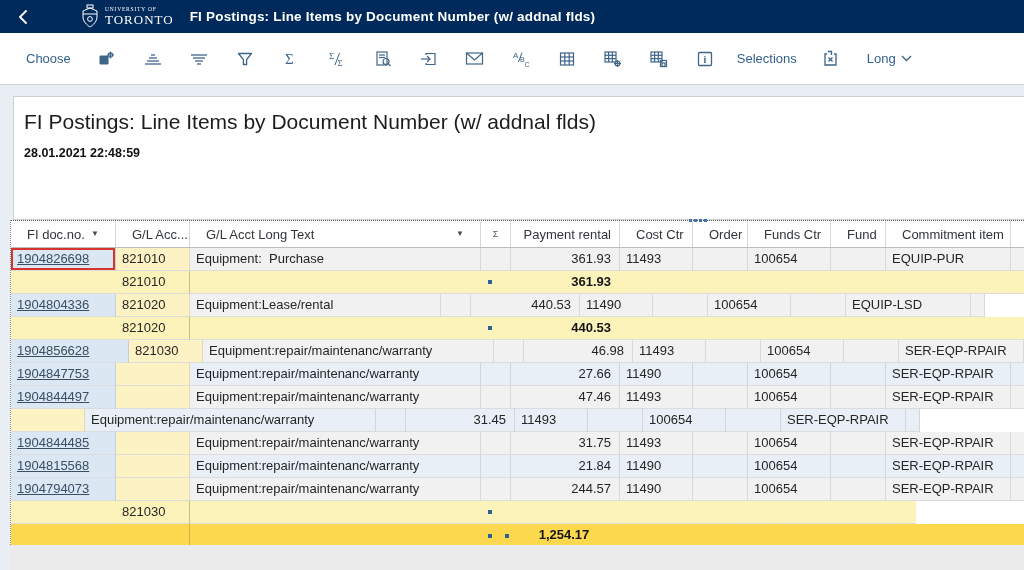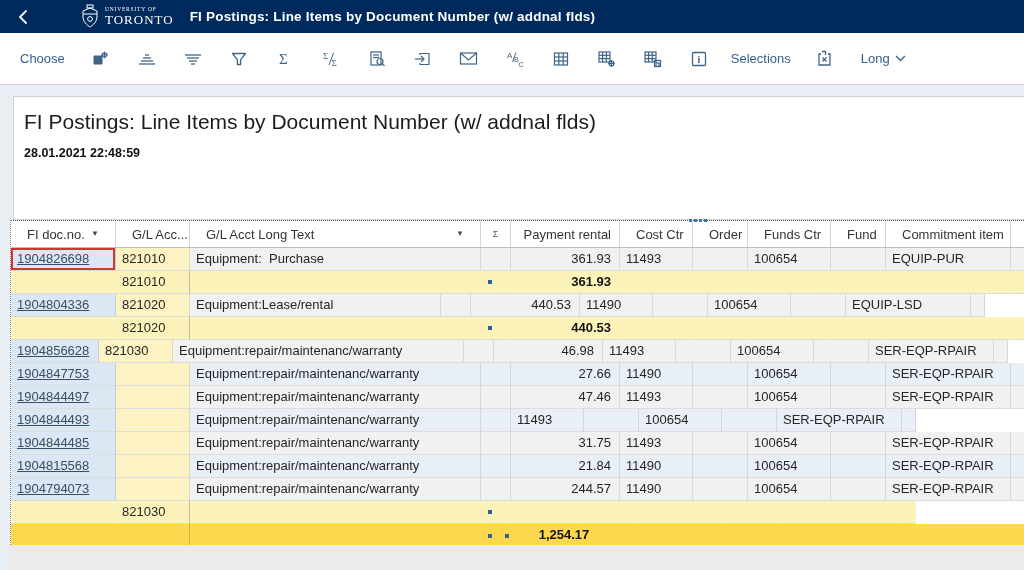--- a/index.html
+++ b/index.html
@@ -20,21 +20,21 @@
   .logo-text{margin-left:5px;line-height:1;}
   .logo-line1{font-size:5.5px;letter-spacing:.8px;font-family:"Liberation Serif",serif;}
   .logo-line2{font-size:13px;letter-spacing:1px;font-family:"Liberation Serif",serif;margin-top:1px;}
   .app-title{margin-left:16px;font-size:13.5px;font-weight:700;letter-spacing:.2px;}
   
   .toolbar{
     height:51px;background:#ffffff;border-bottom:1px solid #d3d3d3;
     display:flex;align-items:center;color:var(--toolbar-ink,#35618f);
   }
   .tb-text{font-size:13px;cursor:pointer;white-space:nowrap;}
-  .tb-choose{margin-left:20px;}
+  .tb-choose{margin-left:26px;}
   .tb-icon{width:20px;height:20px;margin-left:26px;display:flex;align-items:center;justify-content:center;cursor:pointer;flex:none;}
   .tb-icon svg{display:block;}
   .tb-selections{margin-left:22px;}
   .tb-exit{margin-left:24px;}
   .tb-more{margin-left:26px;display:flex;align-items:center;cursor:pointer;}
   .tb-more svg{margin-left:5px;}
   
   .content{position:relative;height:485px;}
   .title-card{
     position:absolute;left:13px;right:0;top:11px;height:124px;
@@ -359,21 +359,21 @@
           <div class="tcell c-sigma" style="width: 30px;"><span class="dot"></span></div>
           <div class="tcell c-payment_budget amount-bold" style="width: 109px;">440.53</div>
           <div class="tcell c-cost_ctr" style="width: 73px;"></div>
           <div class="tcell c-order" style="width: 55px;"></div>
           <div class="tcell c-funds_ctr" style="width: 83px;"></div>
           <div class="tcell c-fund" style="width: 55px;"></div>
           <div class="tcell c-commitment" style="width: 125px;"></div>
           <div class="tcell c-filler" style="width: 14px;"></div>
         </div>
         <div class="trow data base">
-          <div class="tcell c-fi_doc" style="width: 88px;"><a>1904856628</a></div>
+          <div class="tcell c-fi_doc" style="width: 118px;"><a>1904856628</a></div>
           <div class="tcell c-gl_acc" style="width: 74px;">821030</div>
           <div class="tcell c-long_text" style="width: 291px;">Equipment:repair/maintenanc/warranty</div>
           <div class="tcell c-sigma" style="width: 30px;"></div>
           <div class="tcell c-payment_budget" style="width: 109px;">46.98</div>
           <div class="tcell c-cost_ctr" style="width: 73px;">11493</div>
           <div class="tcell c-order" style="width: 55px;"></div>
           <div class="tcell c-funds_ctr" style="width: 83px;">100654</div>
           <div class="tcell c-fund" style="width: 55px;"></div>
           <div class="tcell c-commitment" style="width: 125px;">SER-EQP-RPAIR</div>
           <div class="tcell c-filler" style="width: 14px;"></div>
@@ -398,24 +398,24 @@
           <div class="tcell c-sigma" style="width: 30px;"></div>
           <div class="tcell c-payment_budget" style="width: 109px;">47.46</div>
           <div class="tcell c-cost_ctr" style="width: 73px;">11493</div>
           <div class="tcell c-order" style="width: 55px;"></div>
           <div class="tcell c-funds_ctr" style="width: 83px;">100654</div>
           <div class="tcell c-fund" style="width: 55px;"></div>
           <div class="tcell c-commitment" style="width: 125px;">SER-EQP-RPAIR</div>
           <div class="tcell c-filler" style="width: 14px;"></div>
         </div>
         <div class="trow data alt">
-          <div class="tcell c-fi_doc" style="width: 105px;"><a>1904844493</a></div>
-          <div class="tcell c-gl_acc" style="width: 74px;"></div>
-          <div class="tcell c-long_text" style="width: 291px;">Equipment:repair/maintenanc/warranty</div>
-          <div class="tcell c-sigma" style="width: 30px;"></div>
+          <div class="tcell c-gl_acc" style="width: 74px;"></div>
+          <div class="tcell c-long_text" style="width: 291px;">Equipment:repair/maintenanc/warranty</div>
+          <div class="tcell c-sigma" style="width: 30px;"></div>
+          <div class="tcell c-payment_budget" style="width: 109px;">31.45</div>
           <div class="tcell c-cost_ctr" style="width: 73px;">11493</div>
           <div class="tcell c-order" style="width: 55px;"></div>
           <div class="tcell c-funds_ctr" style="width: 83px;">100654</div>
           <div class="tcell c-fund" style="width: 55px;"></div>
           <div class="tcell c-commitment" style="width: 125px;">SER-EQP-RPAIR</div>
           <div class="tcell c-filler" style="width: 14px;"></div>
         </div>
         <div class="trow data base">
           <div class="tcell c-fi_doc" style="width: 105px;"><a>1904844485</a></div>
           <div class="tcell c-gl_acc" style="width: 74px;"></div>

